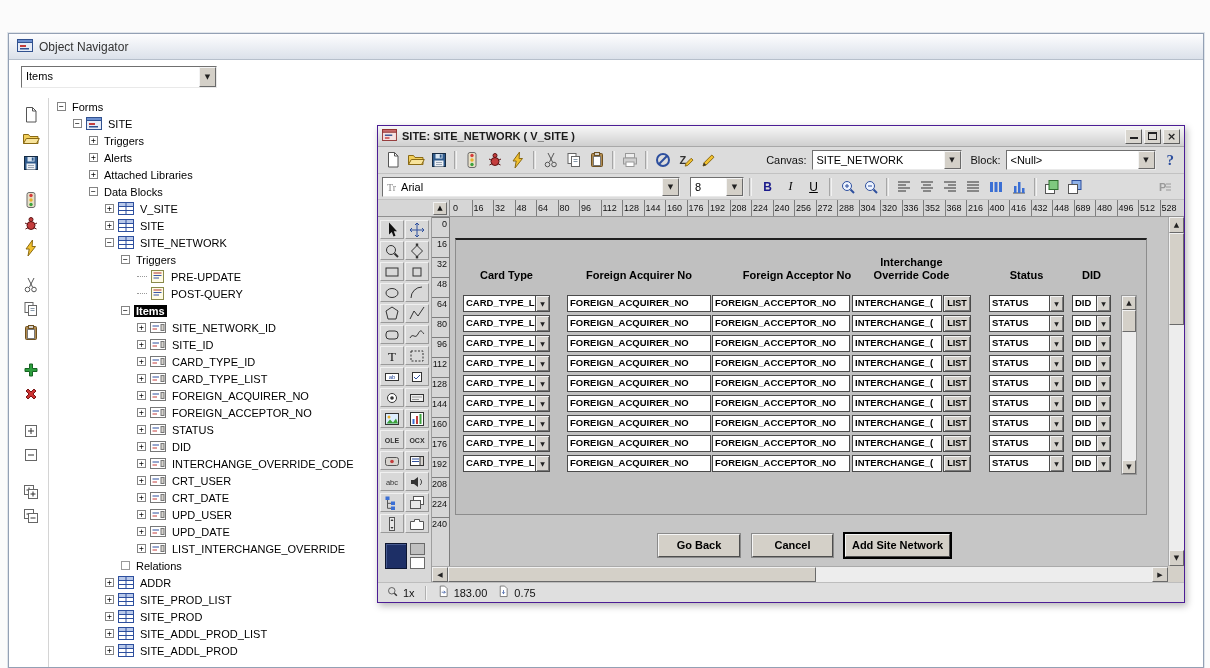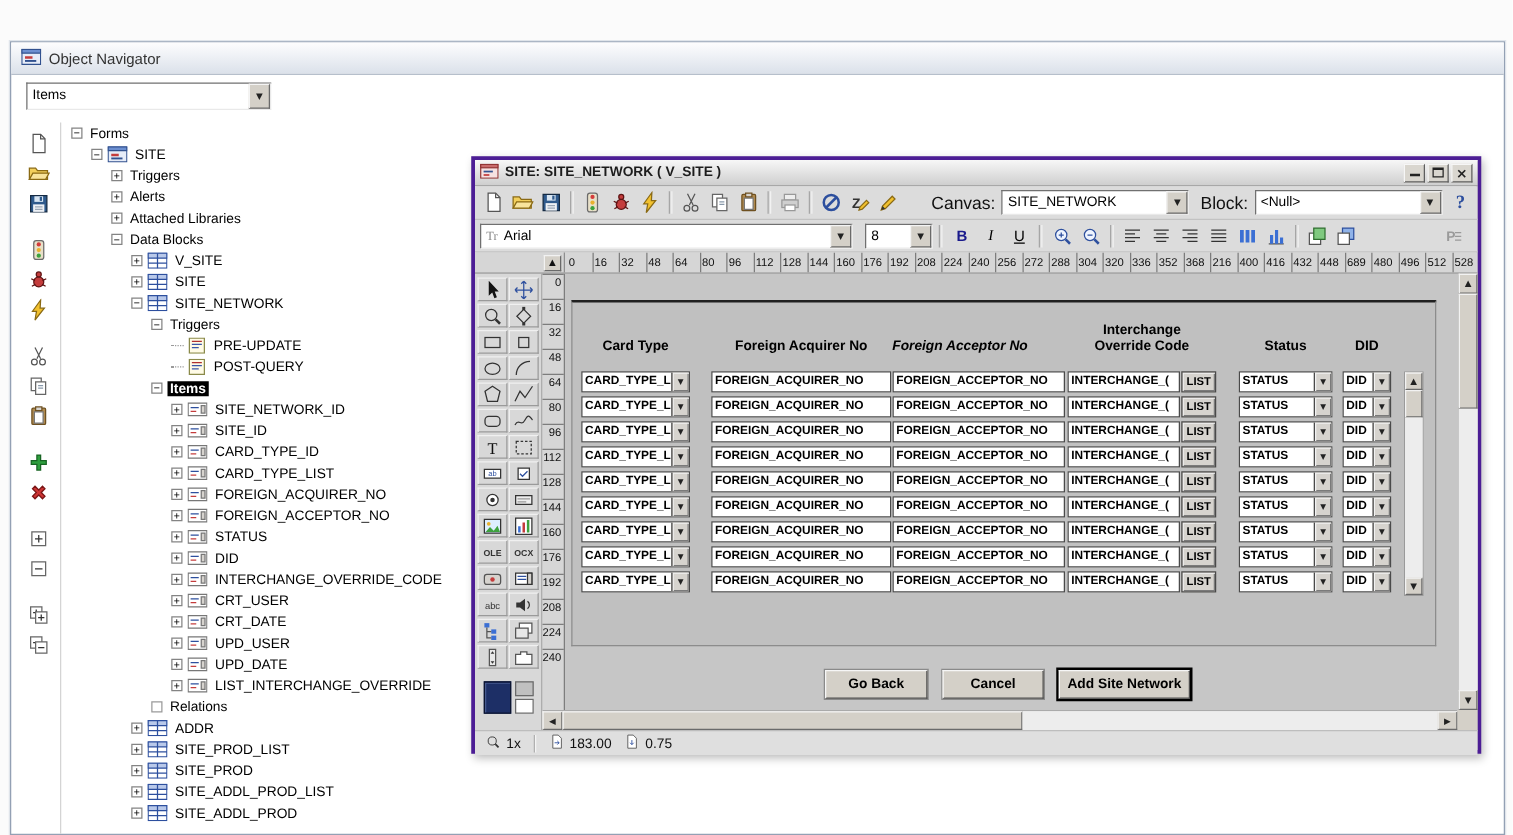--- a/index.html
+++ b/index.html
@@ -30,36 +30,36 @@
   .xpander{width:9px;height:9px;flex:0 0 9px;border:1px solid #848484;background:#fff;margin-right:4px;
     font:8px/8px "DejaVu Sans Mono",monospace;text-align:center;color:#000;display:inline-block}
   .xpander.empty{border-color:#9a9a9a}
   .tdash{width:10px;flex:0 0 10px;border-top:1px dotted #9a9a9a;margin-right:3px}
   .ticon{display:inline-flex;margin-right:4px}
   .tlabel{padding:0 2px}
   .tlabel.sel{background:#000;color:#fff;font-weight:bold}
 
   
   #editor{position:absolute;left:368px;top:91px;width:808px;height:478px;background:#dcdcdc;
-    border:3px solid #4c1d95;box-shadow:inset 1px 1px 0 #f6f6f6, inset -1px -1px 0 #9c9c9c, 2px 3px 7px rgba(0,0,0,.28)}
+    border:1px solid #4c1d95;box-shadow:inset 1px 1px 0 #f6f6f6, inset -1px -1px 0 #9c9c9c, 2px 3px 7px rgba(0,0,0,.28)}
   .ew-titlebar{height:21px;display:flex;align-items:center;gap:5px;padding:0 4px;
     background:linear-gradient(#f7f7f7,#cfcfcf);border-bottom:1px solid #a8a8a8;font-size:11px;font-weight:600;color:#1c1c1c}
   .wbtns{margin-left:auto;display:flex;gap:2px}
   .wbtn{width:17px;height:15px;background:#d9d6cf;border:1px solid;border-color:#f6f6f6 #5e5e5e #5e5e5e #f6f6f6;
     display:grid;place-items:center}
   .g-min{width:8px;height:7px;border-bottom:2px solid #222;margin-top:-2px}
   .g-max{width:9px;height:8px;border:1px solid #222;border-top-width:2px}
   .g-close{font:bold 11px/11px "DejaVu Sans",sans-serif;color:#222}
 
   .ew-toolbar{display:flex;align-items:center;padding:0 4px;background:#dcdcdc;border-bottom:1px solid #c2c2c2}
   #ew-tb1{height:27px;gap:1px}
   #ew-tb2{height:26px;gap:2px}
   .tb-btn{width:22px;height:20px;display:grid;place-items:center}
   .tb-sep{width:3px;height:18px;border-left:1px solid #a6a6a6;border-right:1px solid #f2f2f2;margin:0 3px}
-  .tb-label{font-size:14px;margin:0 4px 0 8px;color:#111}
+  .tb-label{font-size:11px;margin:0 4px 0 8px;color:#111}
   .tb-combo{height:20px}
   .help-q{font:bold 15px/15px "Liberation Serif",serif;color:#2d4f9e;margin:0 6px 0 10px}
   .biu{width:21px;height:19px;display:grid;place-items:center;font-size:12px}
   .biu.b{font-weight:bold;color:#1a1a8c}
   .biu.i{font-style:italic;font-family:"Liberation Serif",serif}
   .biu.u{text-decoration:underline}
   .tt-mark{color:#8a8a8a;font-family:"Liberation Serif",serif;font-size:10px;margin-right:5px}
   #fmt-icons{display:flex;align-items:center;gap:1px;flex:1}
   .pright{margin-left:auto;margin-right:4px}
 
@@ -1085,21 +1085,21 @@
           <div class="vtick">208</div>
           <div class="vtick">224</div>
           <div class="vtick">240</div>
         </div>
 
       <div id="canvas">
         <div id="form-frame">
           <div id="form-headers">
               <div class="fhdr" style="left: 7px; width: 87px;">Card Type</div>
               <div class="fhdr" style="left: 111px; width: 144px;">Foreign Acquirer No</div>
-              <div class="fhdr" style="left: 241px; width: 138px; font-style: italic;">Foreign Acceptor No</div>
+              <div class="fhdr" style="left: 272px; width: 138px;">Foreign Acceptor No</div>
               <div class="fhdr" style="left: 396px; width: 119px;">Interchange
 Override Code</div>
               <div class="fhdr" style="left: 533px; width: 75px;">Status</div>
               <div class="fhdr" style="left: 616px; width: 39px;">DID</div>
             </div>
           <div id="form-rows">
               <div class="frow" style="top: 55px;">
                 <div class="fitem fcombo" style="left: 7px; width: 87px;">
                   <span class="fval">CARD_TYPE_LIS</span>
                   <span class="farr arrow">▼</span>

